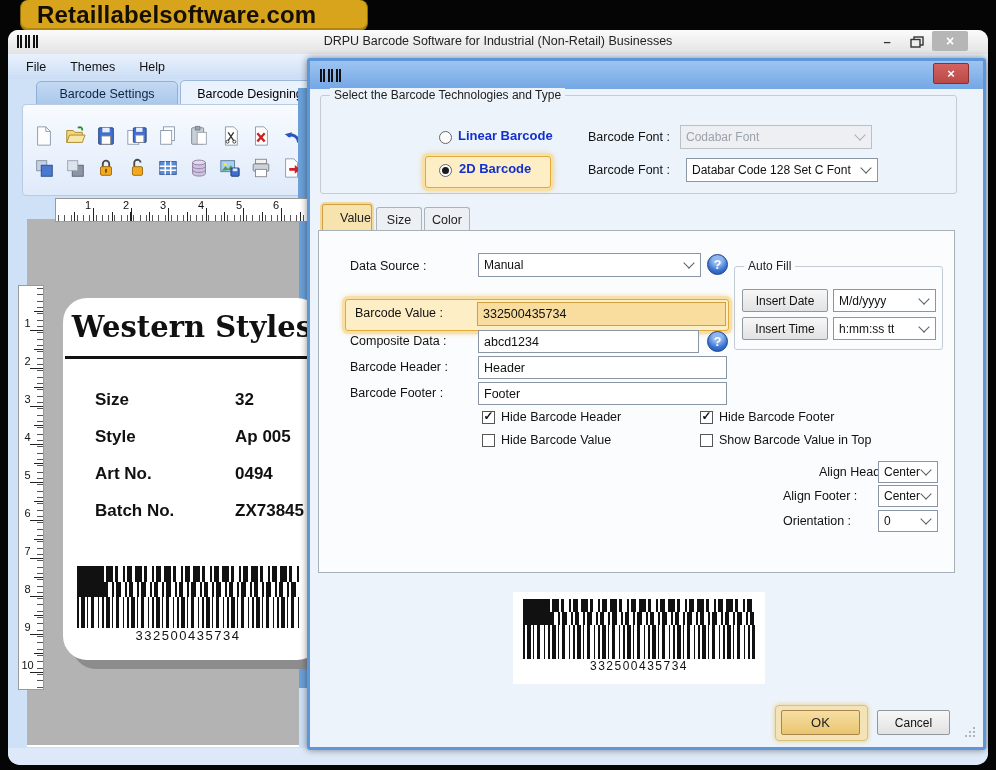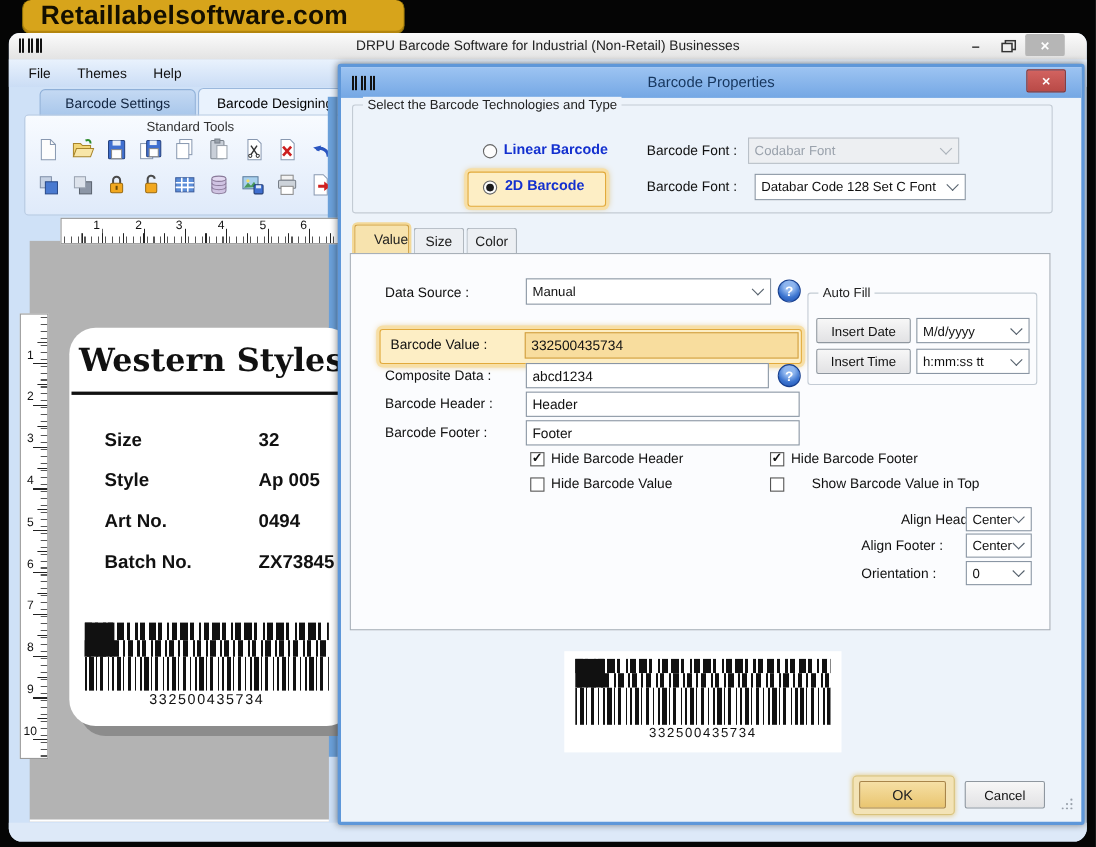--- a/index.html
+++ b/index.html
@@ -159,21 +159,20 @@
       <span class="menu-item">Themes</span>
       <span class="menu-item">Help</span>
     </div>
 
     <div class="tabrow">
       <div class="mtab mtab-settings">Barcode Settings</div>
       <div class="mtab mtab-designing">Barcode Designing</div>
     </div>
 
     <div class="toolbar">
-      <div class="toolbar-title">Standard Tools</div>
       <div class="ticon trow1" style="left:8px">
           <svg viewBox="0 0 24 24" width="22" height="22">
             <path d="M5 2h9l5 5v15H5z" fill="#fdfdfd" stroke="#8898b0"></path>
             <path d="M14 2v5h5" fill="none" stroke="#8898b0"></path>
           </svg>
         </div>
       <div class="ticon trow1" style="left:39px">
           <svg viewBox="0 0 24 24" width="22" height="22">
             <path d="M3 19V6h7l2 2h8v3" fill="#f2d678" stroke="#a8842a"></path>
             <path d="M3 19l3-8h17l-3 8z" fill="#f8e6a8" stroke="#a8842a"></path>
@@ -349,21 +348,20 @@
         <div class="bctxt">332500435734</div>
       </div>
     </div>
 
     <div class="statusbar"></div>
   </div>
 
   <div class="dialog">
     <div class="dtitle">
       <div class="bars"></div>
-      <div class="dtitle-text">Barcode Properties</div>
       <div class="dclose">×</div>
     </div>
 
     <div class="groupbox" style="left:10px;top:34px;width:635px;height:97px;"></div>
     <div class="legend" style="left:20px;top:27px;">Select the Barcode Technologies and Type</div>
 
     <div class="radio" style="left:129px;top:70px;"></div>
     <div class="bluebold" style="left:148px;top:67px;">Linear Barcode</div>
     <div class="flabel" style="left:278px;top:69px;">Barcode Font :</div>
     <div class="combo disabled" style="left:370px;top:64px;width:192px;height:24px;">
@@ -427,21 +425,21 @@
         <span>✓</span>
       </div>
     <div class="clabel" style="left:409px;top:349px;">Hide Barcode Footer</div>
     <div class="cbox" style="left:172px;top:373px;">
         <span></span>
       </div>
     <div class="clabel" style="left:191px;top:372px;">Hide Barcode Value</div>
     <div class="cbox" style="left:390px;top:373px;">
         <span></span>
       </div>
-    <div class="clabel" style="left:428px;top:372px;">Show Barcode Value in Top</div>
+    <div class="clabel" style="left:409px;top:372px;">Show Barcode Value in Top</div>
 
     <div class="flabel" style="left:473px;top:404px;margin-left:36px;">Align Header :</div>
     <div class="combo" style="left:568px;top:400px;width:60px;height:22px;">
       <span>Center</span>
       <span class="chev"></span>
     </div>
     <div class="flabel" style="left:473px;top:428px;">Align Footer :</div>
     <div class="combo" style="left:568px;top:424px;width:60px;height:22px;">
       <span>Center</span>
       <span class="chev"></span>

